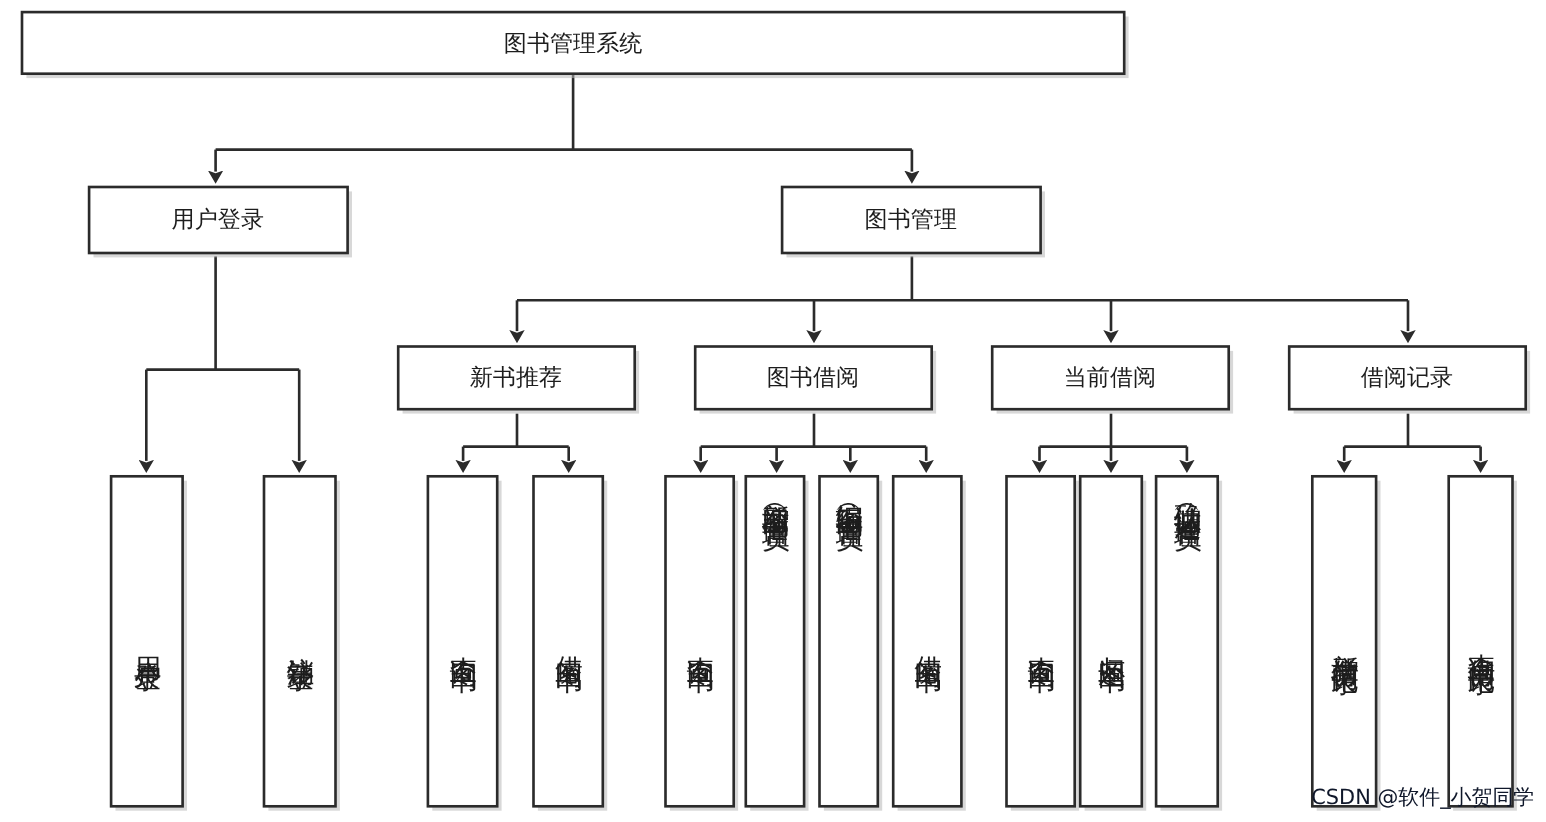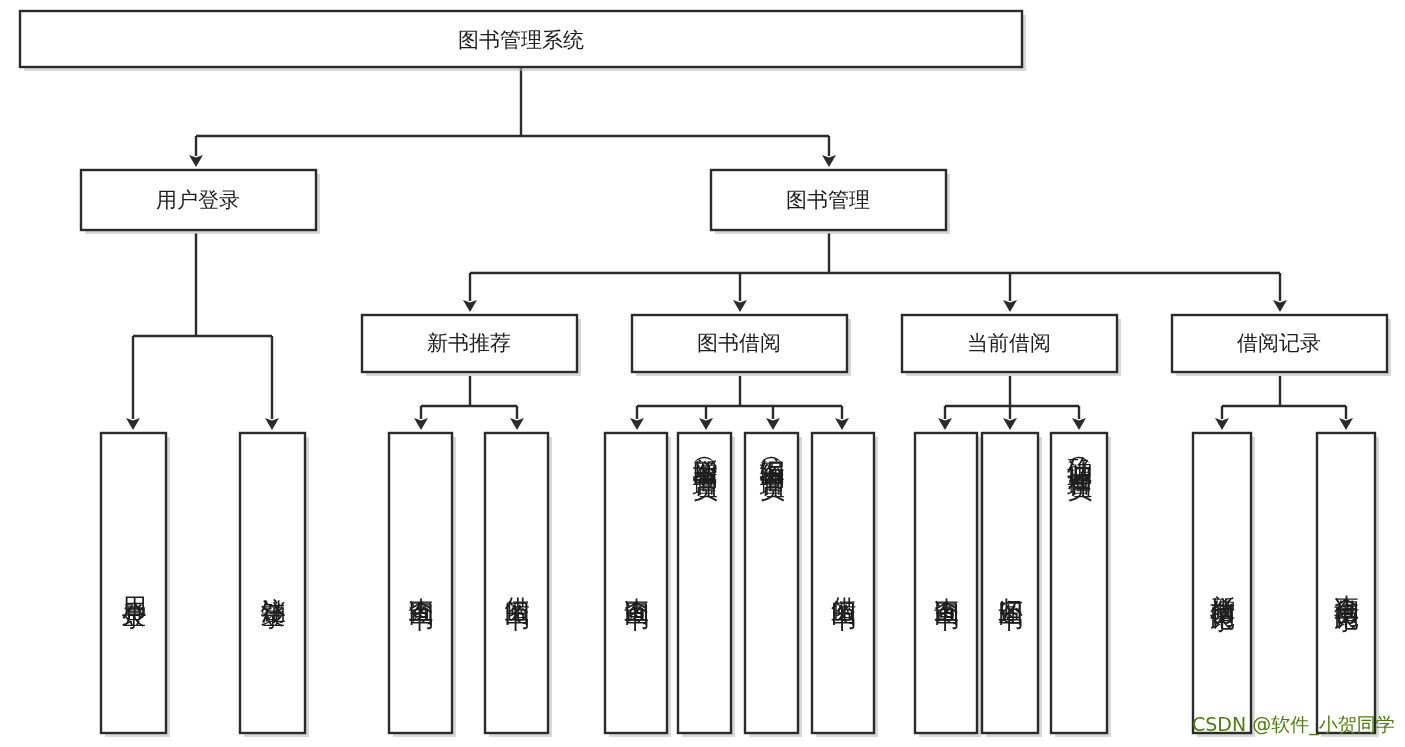--- a/index.html
+++ b/index.html
@@ -62,21 +62,21 @@
     letter-spacing: 3px;
     color: #1d1d1d;
     white-space: nowrap;
   }
   .watermark {
     position: absolute;
     left: 1192px;
     top: 712px;
     font-family: "DejaVu Sans", "Liberation Sans", sans-serif;
     font-size: 19px;
-    color: #4d7c0f;
+    color: #0f172a;
     white-space: nowrap;
     user-select: none;
   }
 </style>
 </head>
 <body>
 
 <svg id="diagram" viewBox="0 0 1405 747">
 
   <defs>

